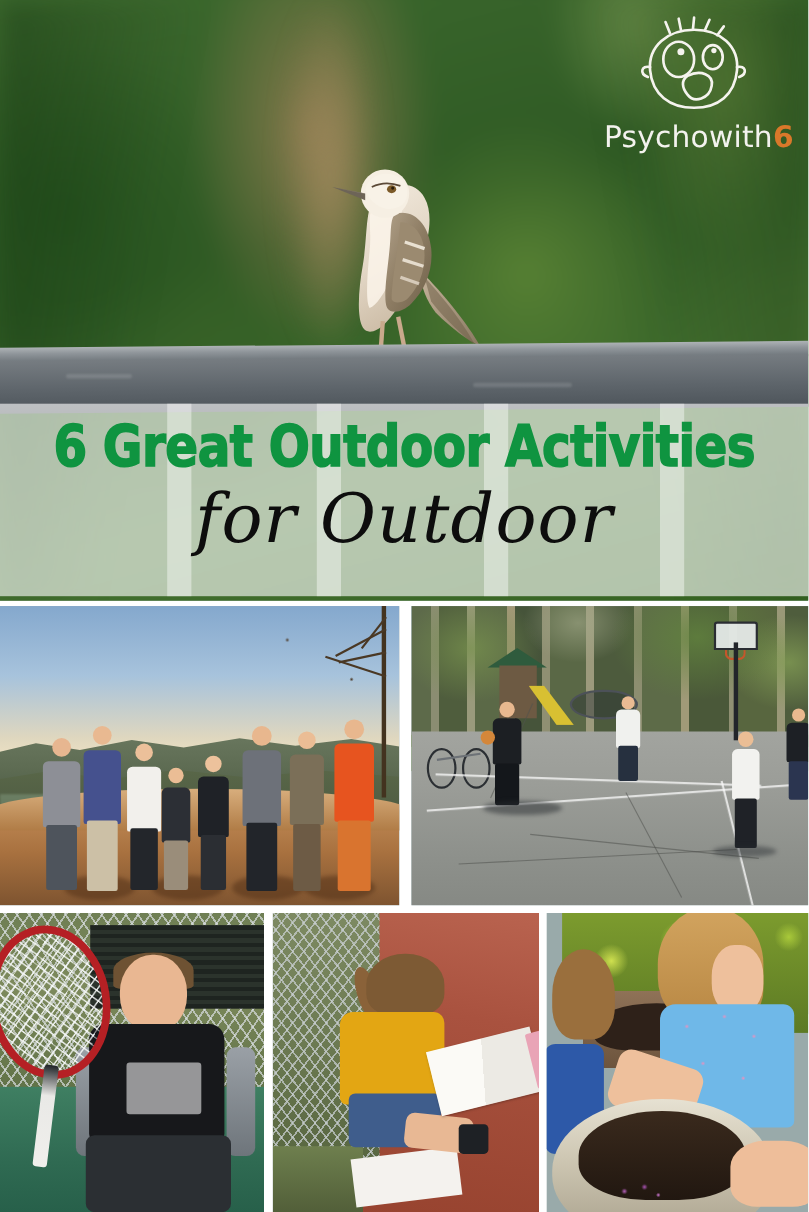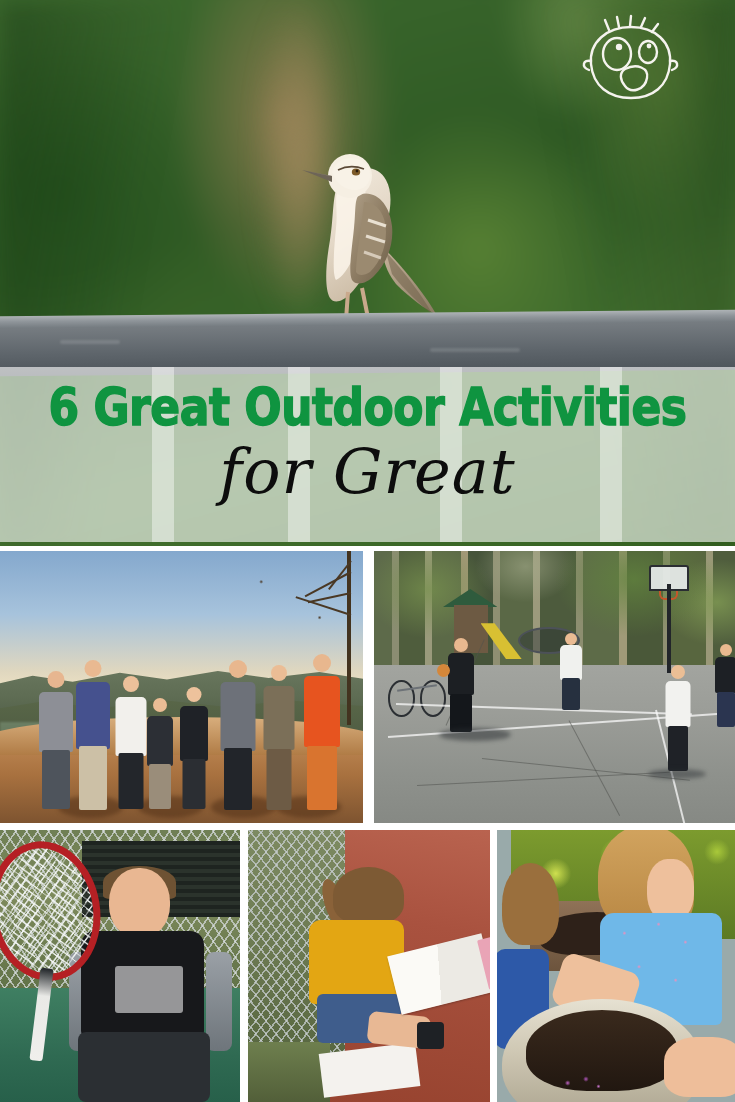--- a/index.html
+++ b/index.html
@@ -350,30 +350,31 @@
             <ellipse cx="48" cy="40" rx="14" ry="16"></ellipse>
             <circle cx="50" cy="33" r="3.2" fill="#f5f3ee" stroke="none"></circle>
 
             <ellipse cx="79" cy="38" rx="9" ry="11"></ellipse>
             <circle cx="80" cy="32" r="2.4" fill="#f5f3ee" stroke="none"></circle>
 
             <path d="M56 55 C68 49 80 54 78 64 C76 76 62 80 56 72 C51 66 50 59 56 55Z"></path>
           </g>
         </svg>
       </div>
+      <div class="wordmark"><span>Psychowith</span><span class="six">6</span></div>
     </div>
 
     <div class="title-band">
       <div class="mull" style="left:152px"></div>
       <div class="mull" style="left:288px"></div>
       <div class="mull" style="left:440px"></div>
       <div class="mull" style="left:600px"></div>
     </div>
     <div class="title-main">6 Great Outdoor Activities</div>
-    <div class="title-script">for Great</div>
+    <div class="title-script">for Outdoor</div>
   </div>
 
   <div class="row-mid">
 
     <div class="ph p1">
       <div class="scene">
         <div class="sky1"></div>
         <div class="hills1"></div>
         <div class="hills1b"></div>
         <div class="water1"></div>

